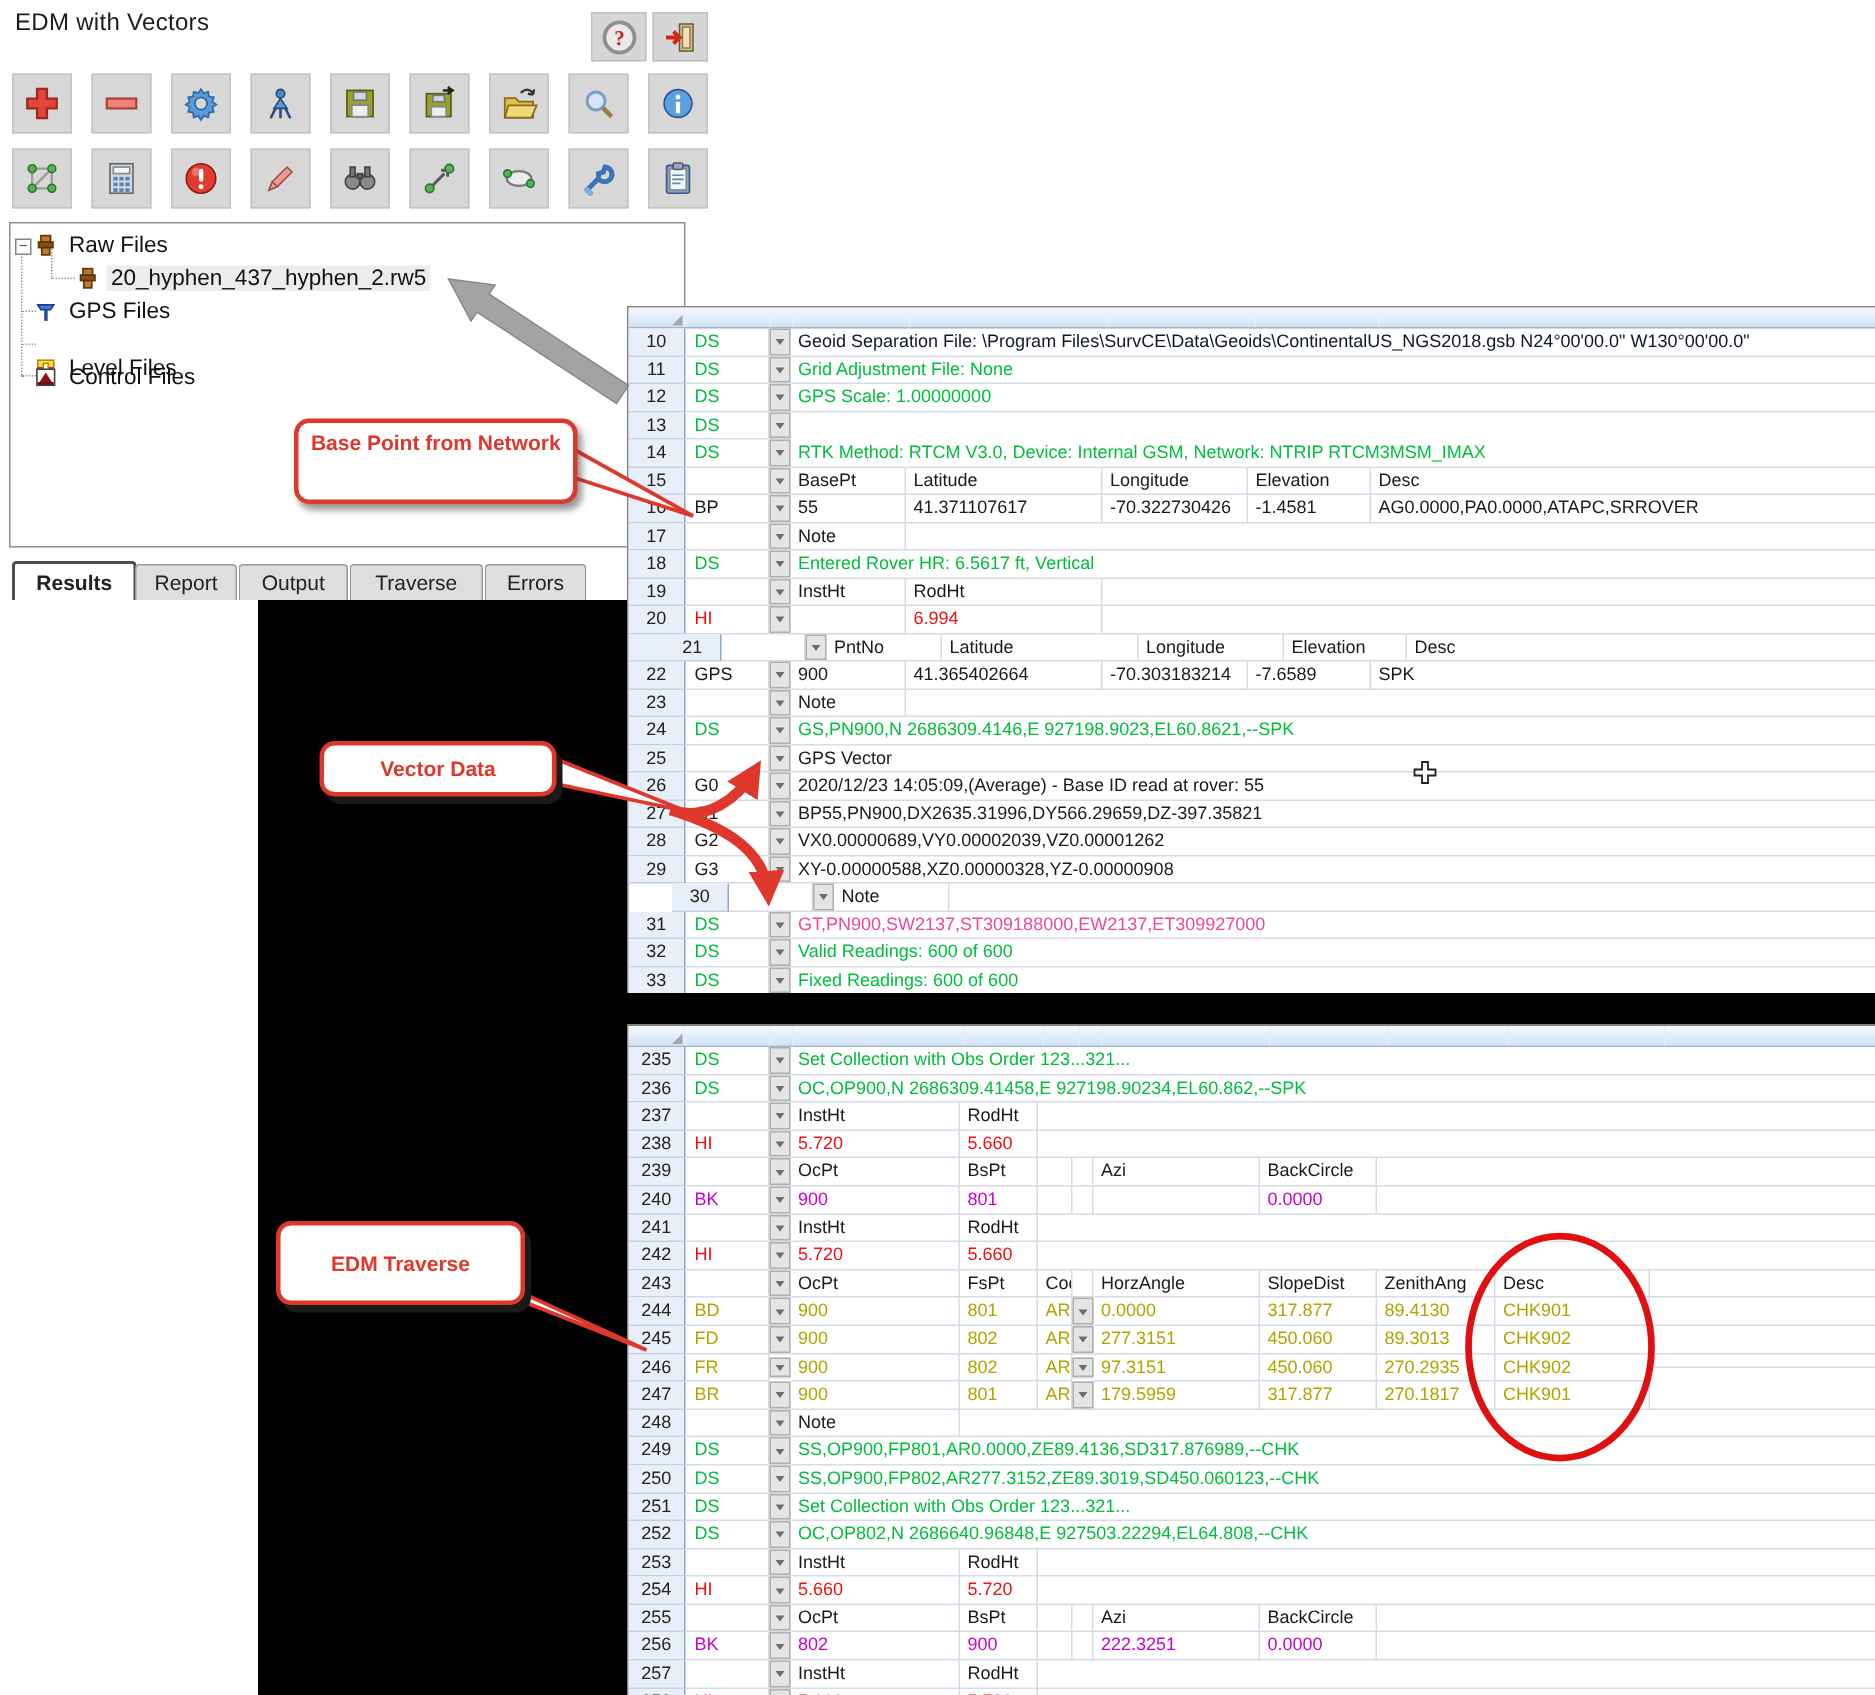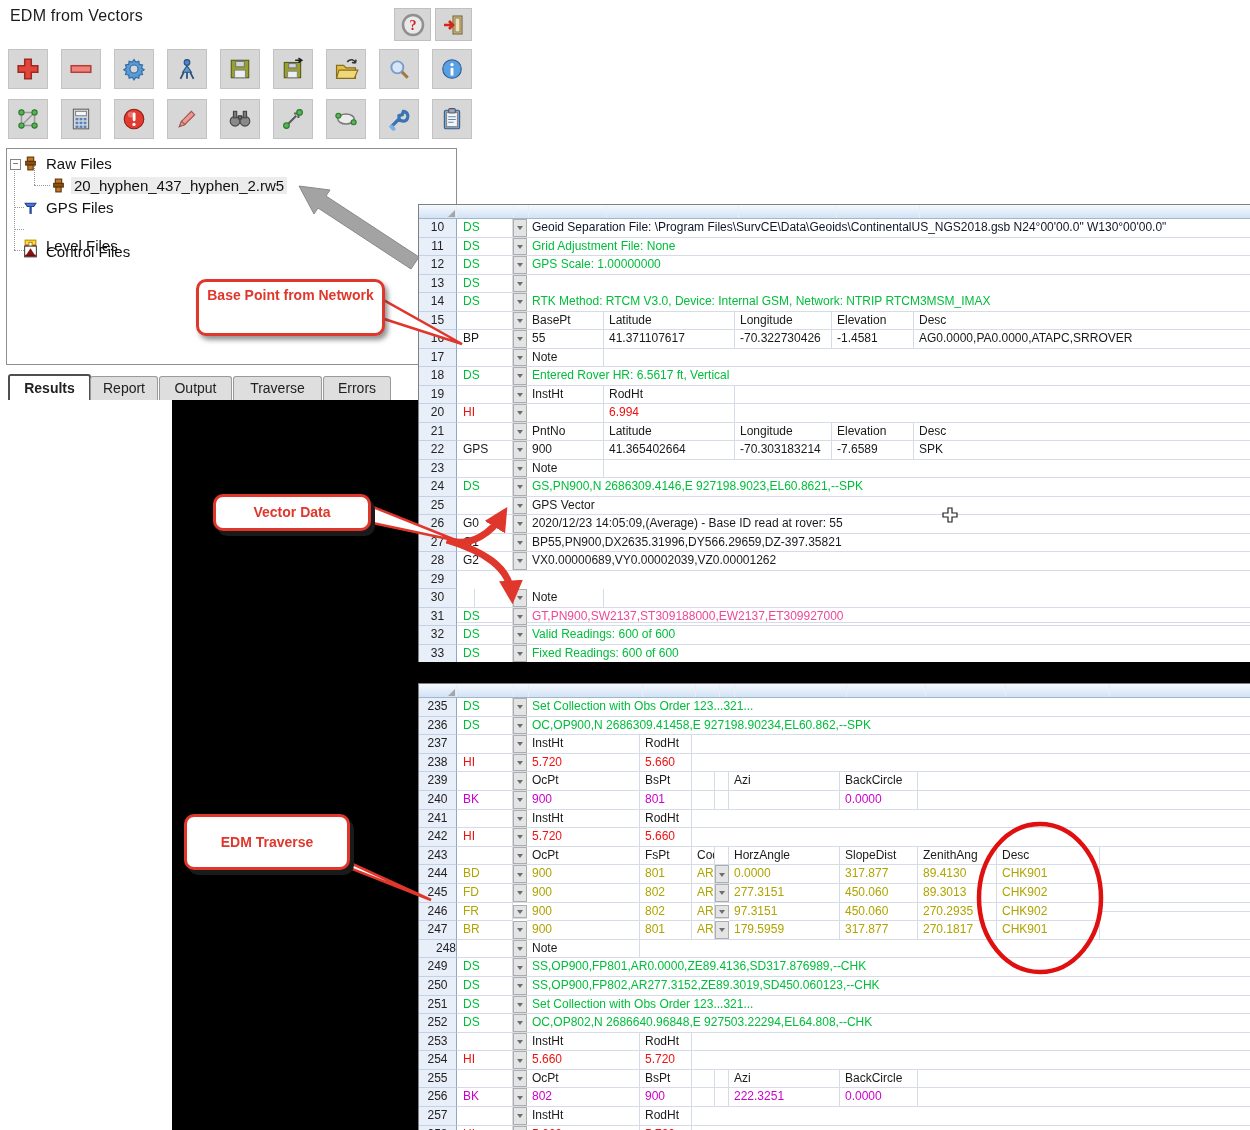--- a/index.html
+++ b/index.html
@@ -51,21 +51,21 @@
   #callout-base{left:196px;top:279px;width:183px;height:46px;padding-top:5px;box-shadow:3px 4px 5px rgba(60,60,60,.55);}
   #callout-vector{left:213px;top:494px;width:152px;height:31px;line-height:31px;box-shadow:4px 5px 0 #1a1a1a;}
   #callout-edm{left:184px;top:814px;width:160px;height:50px;line-height:50px;box-shadow:4px 5px 0 #1a1a1a;}
   #anno{left:0;top:0;width:1250px;height:1130px;z-index:35;pointer-events:none;}
   svg{display:block;}
 </style>
 </head>
 <body>
 
 <div class="abs" id="edm-window">
-  <div class="abs" id="edm-title">EDM from Vectors</div>
+  <div class="abs" id="edm-title">EDM with Vectors</div>
   <div class="abs" style="left:394px;top:8px;display:flex;gap:4px;">
     <div class="tb-mini">
       <svg width="24" height="24" viewBox="0 0 24 24">
         <circle cx="12" cy="12" r="10" fill="#e9e9e9" stroke="#8f8f8f" stroke-width="2.5"></circle>
         <text x="12" y="17" text-anchor="middle" font-size="14" font-weight="bold" fill="#c22" font-family="Liberation Serif,serif">?</text>
       </svg>
     </div>
     <div class="tb-mini">
       <svg width="24" height="24" viewBox="0 0 24 24">
         <rect x="11" y="3" width="9" height="18" fill="#d8c49a" stroke="#6a5a2a"></rect>
@@ -456,21 +456,21 @@
       <div class="ddc" style="width: 14px;">
         <div class="ddb">
           <i></i>
         </div>
       </div>
       <div class="dc" style="width: 71px; color: rgb(238, 17, 17);"></div>
       <div class="dc" style="width: 125px; color: rgb(238, 17, 17);">6.994</div>
       <div class="fill"></div>
     </div>
     <div class="grow" style="height: 18.5px; line-height: 17.5px;">
-      <div class="rn" style="width: 37px;">21</div>
+      <div class="rn" style="width: 37px; padding-left: 24px;">21</div>
       <div class="cd" style="width: 49px; color: rgb(26, 26, 26);"></div>
       <div class="ddc" style="width: 14px;">
         <div class="ddb">
           <i></i>
         </div>
       </div>
       <div class="dc" style="width: 71px; color: rgb(26, 26, 26);">PntNo</div>
       <div class="dc" style="width: 125px; color: rgb(26, 26, 26);">Latitude</div>
       <div class="dc" style="width: 91px; color: rgb(26, 26, 26);">Longitude</div>
       <div class="dc" style="width: 76px; color: rgb(26, 26, 26);">Elevation</div>
@@ -546,31 +546,31 @@
     <div class="grow" style="height: 18.5px; line-height: 17.5px;">
       <div class="rn" style="width: 37px;">28</div>
       <div class="cd" style="width: 49px; color: rgb(26, 26, 26);">G2</div>
       <div class="ddc" style="width: 14px;">
         <div class="ddb">
           <i></i>
         </div>
       </div>
       <div class="longc" style="color: rgb(26, 26, 26);">VX0.00000689,VY0.00002039,VZ0.00001262</div>
     </div>
-    <div class="grow" style="height: 18.5px; line-height: 17.5px; flex-direction: column;">
+    <div class="grow" style="height: 18.5px; line-height: 17.5px;">
       <div class="rn" style="width: 37px;">29</div>
       <div class="cd" style="width: 49px; color: rgb(26, 26, 26);">G3</div>
       <div class="ddc" style="width: 14px;">
         <div class="ddb">
           <i></i>
         </div>
       </div>
       <div class="longc" style="color: rgb(26, 26, 26);">XY-0.00000588,XZ0.00000328,YZ-0.00000908</div>
     </div>
-    <div class="grow" style="height: 18.5px; line-height: 17.5px;">
+    <div class="grow" style="height: 18.5px; line-height: 17.5px; padding-left: 29px;">
       <div class="rn" style="width: 37px;">30</div>
       <div class="cd" style="width: 49px; color: rgb(26, 26, 26);"></div>
       <div class="ddc" style="width: 14px;">
         <div class="ddb">
           <i></i>
         </div>
       </div>
       <div class="dc" style="width: 71px; color: rgb(26, 26, 26);">Note</div>
       <div class="fill"></div>
     </div>
@@ -822,21 +822,21 @@
           <i></i>
         </div>
       </div>
       <div class="dc" style="width: 105px; color: rgb(175, 164, 0);">179.5959</div>
       <div class="dc" style="width: 72px; color: rgb(175, 164, 0);">317.877</div>
       <div class="dc" style="width: 73px; color: rgb(175, 164, 0);">270.1817</div>
       <div class="dc" style="width: 97px; color: rgb(175, 164, 0);">CHK901</div>
       <div class="fill"></div>
     </div>
     <div class="grow" style="height: 18.6px; line-height: 17.6px;">
-      <div class="rn" style="width: 37px; text-align: right;">248</div>
+      <div class="rn" style="width: 37px;">248</div>
       <div class="cd" style="width: 49px; color: rgb(26, 26, 26);"></div>
       <div class="ddc" style="width: 14px;">
         <div class="ddb">
           <i></i>
         </div>
       </div>
       <div class="dc" style="width: 107px; color: rgb(26, 26, 26);">Note</div>
       <div class="fill"></div>
     </div>
     <div class="grow" style="height: 18.6px; line-height: 17.6px;">

